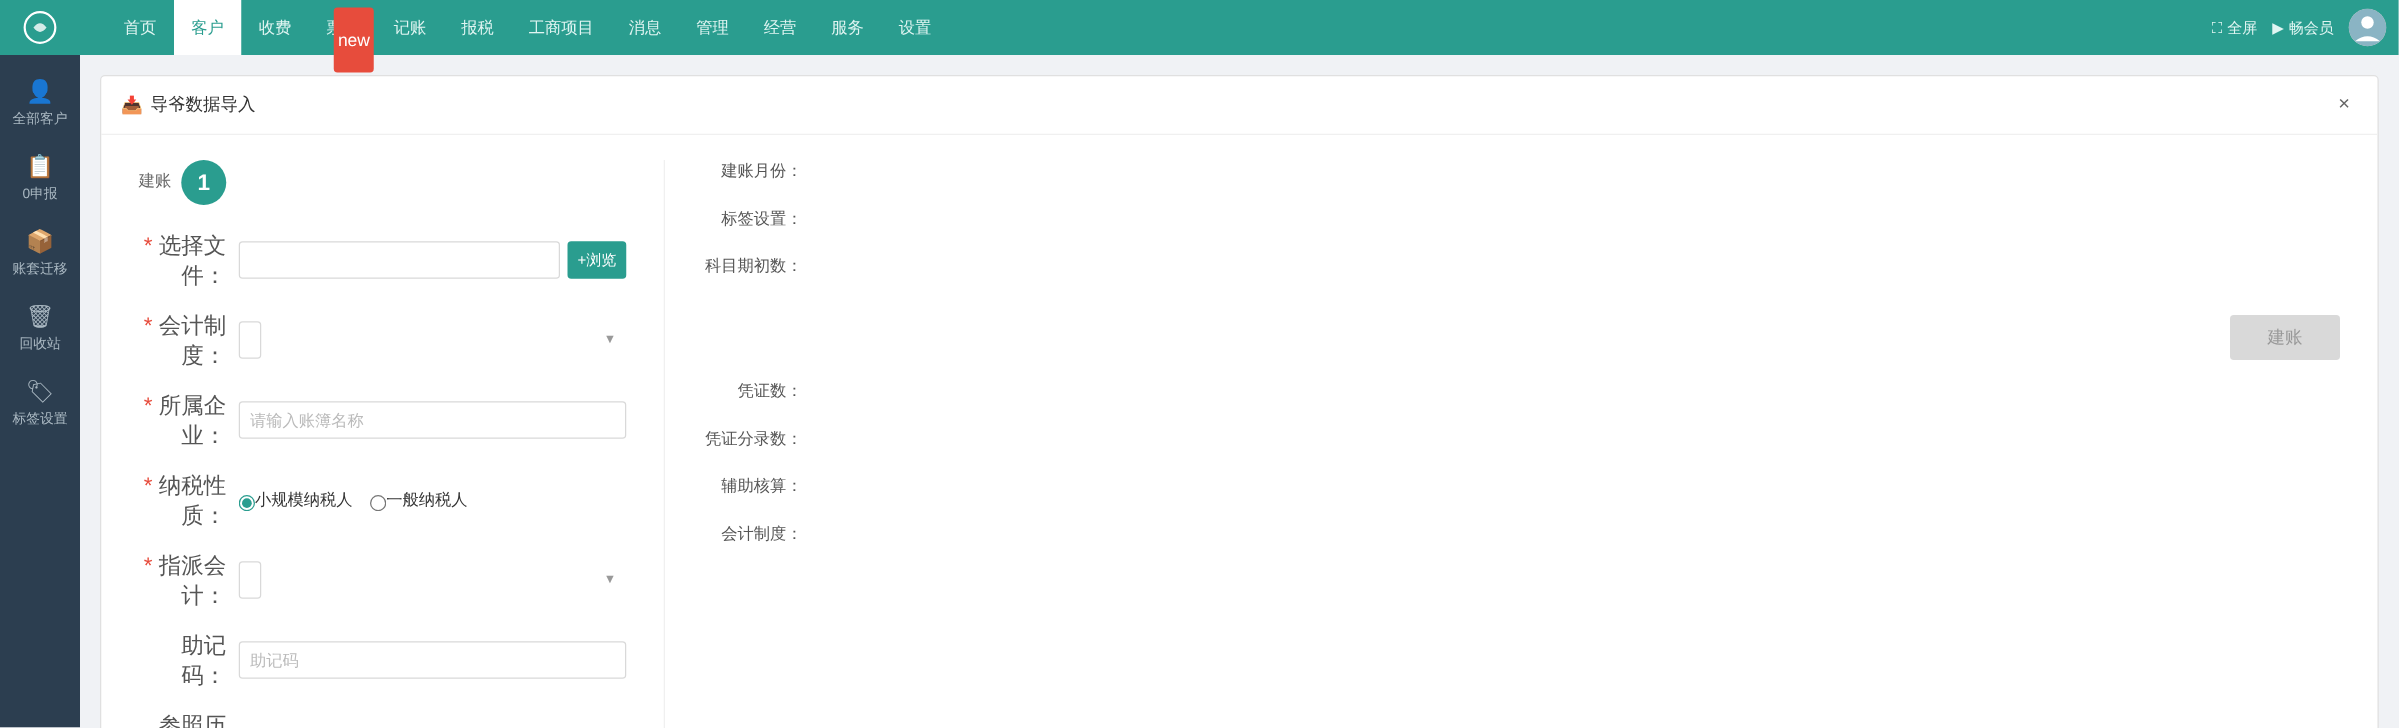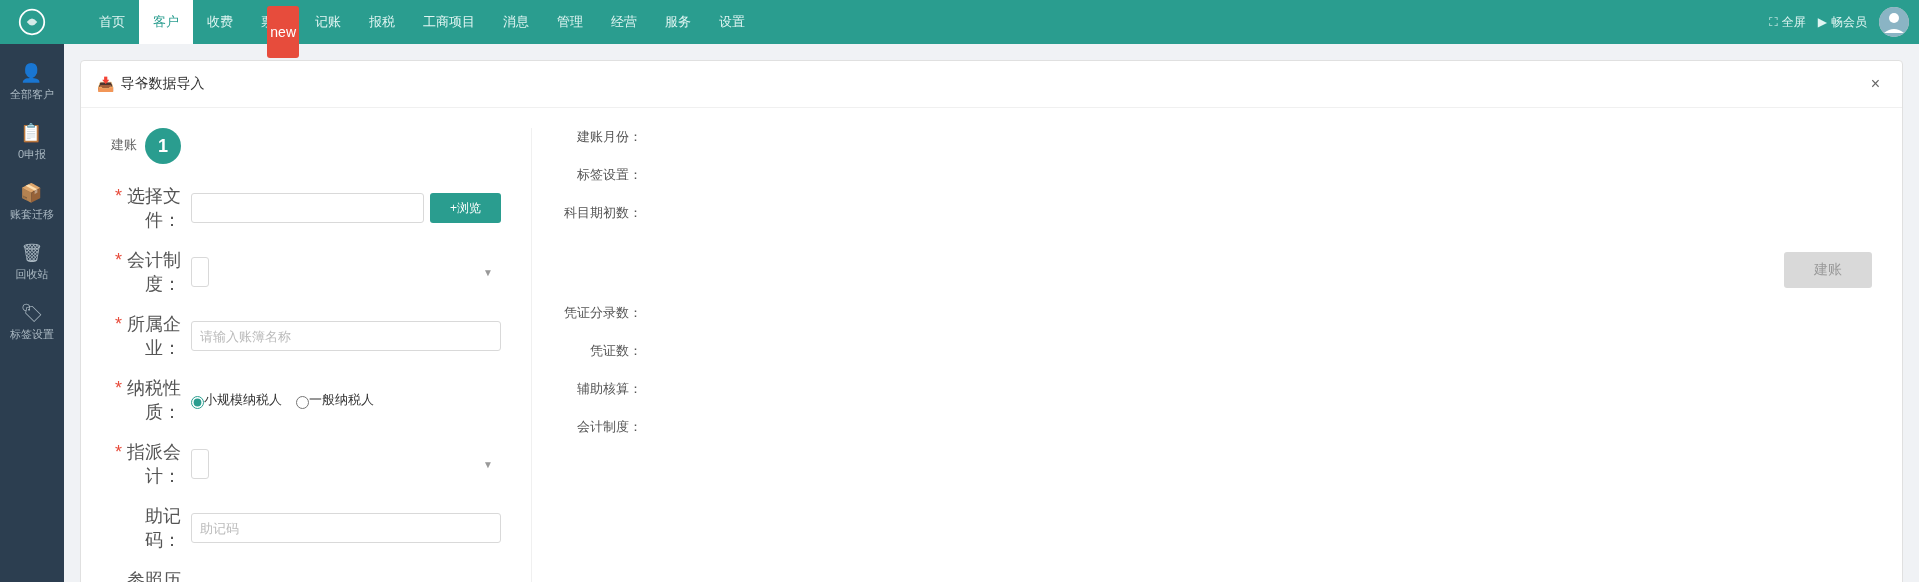--- a/index.html
+++ b/index.html
@@ -108,21 +108,21 @@
     .select-wrapper { flex: 1; position: relative; }
     .select-wrapper .chevron {
       position: absolute; right: 8px; top: 50%; transform: translateY(-50%);
       color: #999; pointer-events: none; font-size: 10px;
     }
 
     
     .file-row { display: flex; gap: 6px; flex: 1; }
     .file-input { flex: 1; height: 30px; border: 1px solid #d9d9d9; border-radius: 3px; padding: 0 8px; font-size: 13px; background: #fff; outline: none; }
     .browse-btn {
-      height: 30px; padding: 0 20px; background: #2a9d8f; color: #fff;
+      height: 30px; padding: 0 8px; background: #2a9d8f; color: #fff;
       border: none; border-radius: 3px; cursor: pointer; font-size: 12px; white-space: nowrap;
     }
 
     
     .radio-group { display: flex; align-items: center; gap: 14px; flex: 1; }
     .radio-label { display: flex; align-items: flex-end; gap: 0; cursor: pointer; font-size: 13px; }
     .radio-input { accent-color: #2a9d8f; cursor: pointer; }
 
     
     .right-row {
@@ -299,25 +299,25 @@
             <span class="right-value"></span>
           </div>
           <div class="right-row">
             <span class="right-label">科目期初数：</span>
             <span class="right-value"></span>
           </div>
           <div style="display:flex; justify-content:flex-end; margin-bottom: 16px;">
             <button class="build-btn" disabled="">建账</button>
           </div>
           <div class="right-row">
+            <span class="right-label">凭证数：</span>
+            <span class="right-value"></span>
+          </div>
+          <div class="right-row">
             <span class="right-label">凭证分录数：</span>
-            <span class="right-value"></span>
-          </div>
-          <div class="right-row">
-            <span class="right-label">凭证数：</span>
             <span class="right-value"></span>
           </div>
           <div class="right-row">
             <span class="right-label">辅助核算：</span>
             <span class="right-value"></span>
           </div>
           <div class="right-row">
             <span class="right-label">会计制度：</span>
             <span class="right-value"></span>
           </div>

